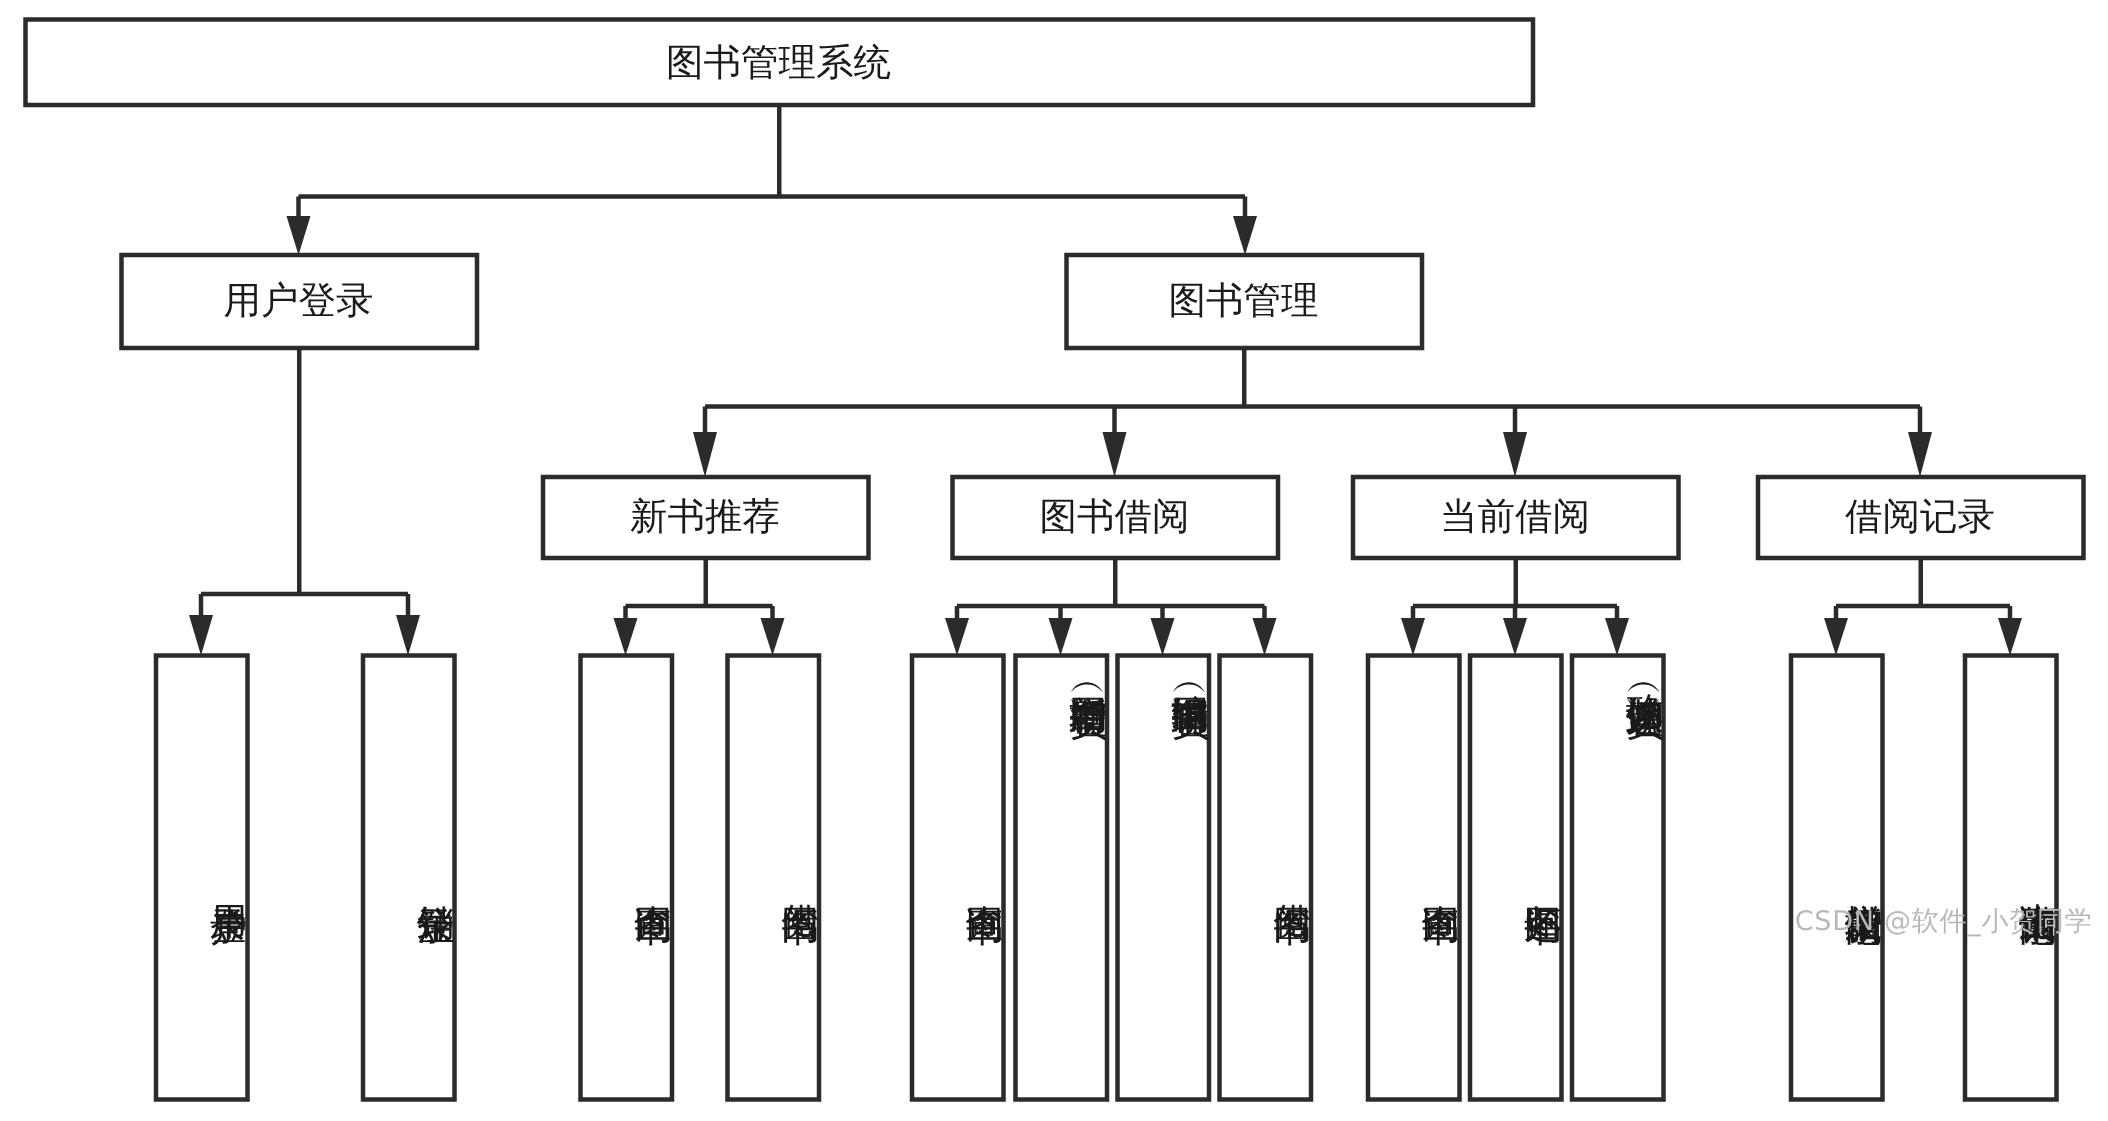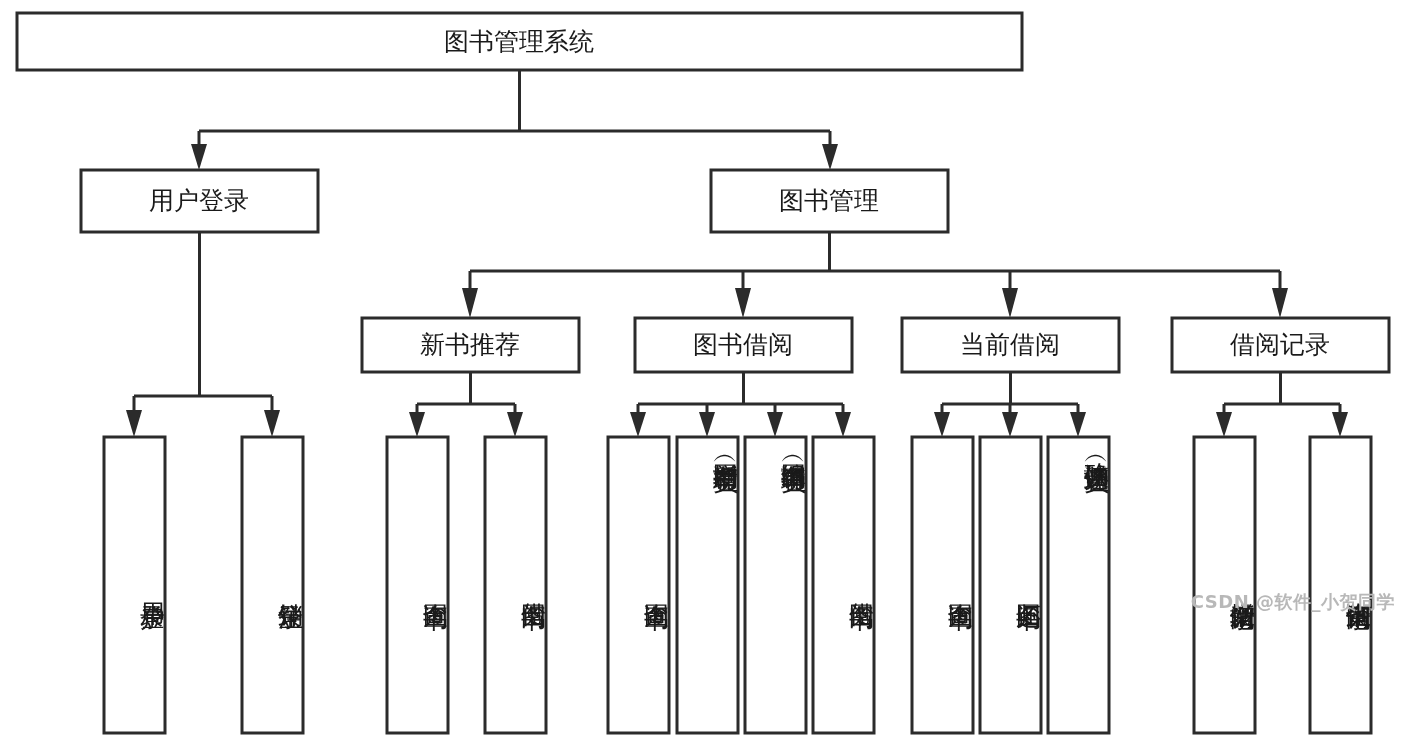--- a/index.html
+++ b/index.html
@@ -34,27 +34,26 @@
     align-items:flex-start;
     justify-content:flex-start;
     white-space:nowrap;
     pointer-events:none;
   }
   .vlabel.center{justify-content:center;}
 
   #watermark{
     position:absolute;
     right:10px;
-    bottom:16px;
+    bottom:4px;
     font-family:"DejaVu Sans","Liberation Sans",sans-serif;
     font-size:18px;
     color:#b8b8b8;
     white-space:nowrap;
     letter-spacing:0.5px;
-    font-weight:bold;
   }
 </style>
 </head>
 <body>
 
 <div id="diagram-root">
 
   <svg id="flow" viewBox="0 0 1405 747">
 
     <g>

